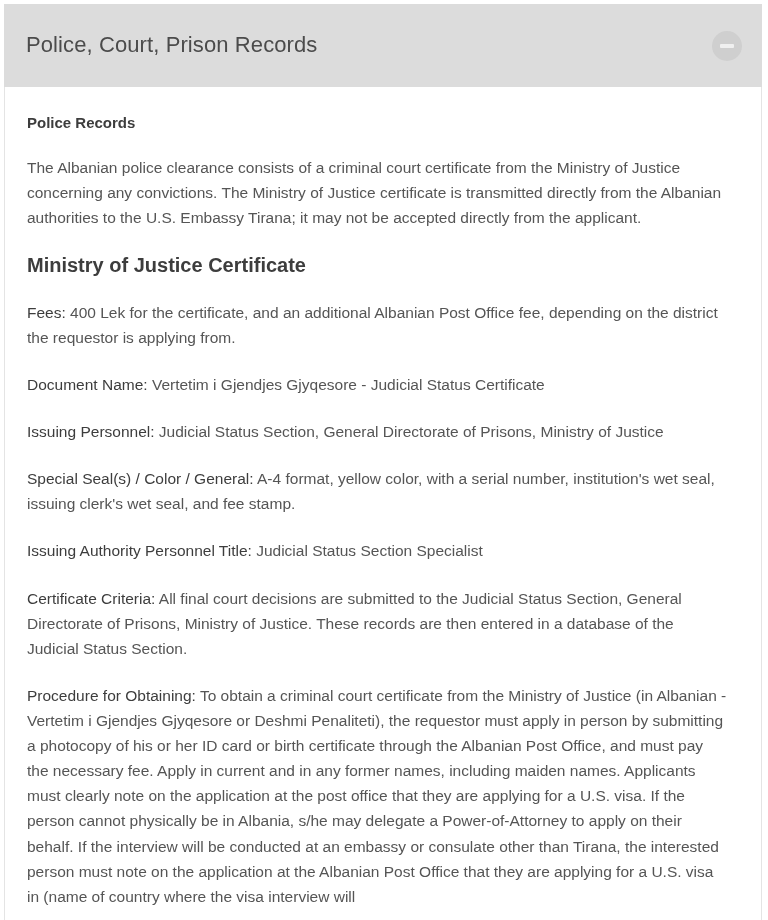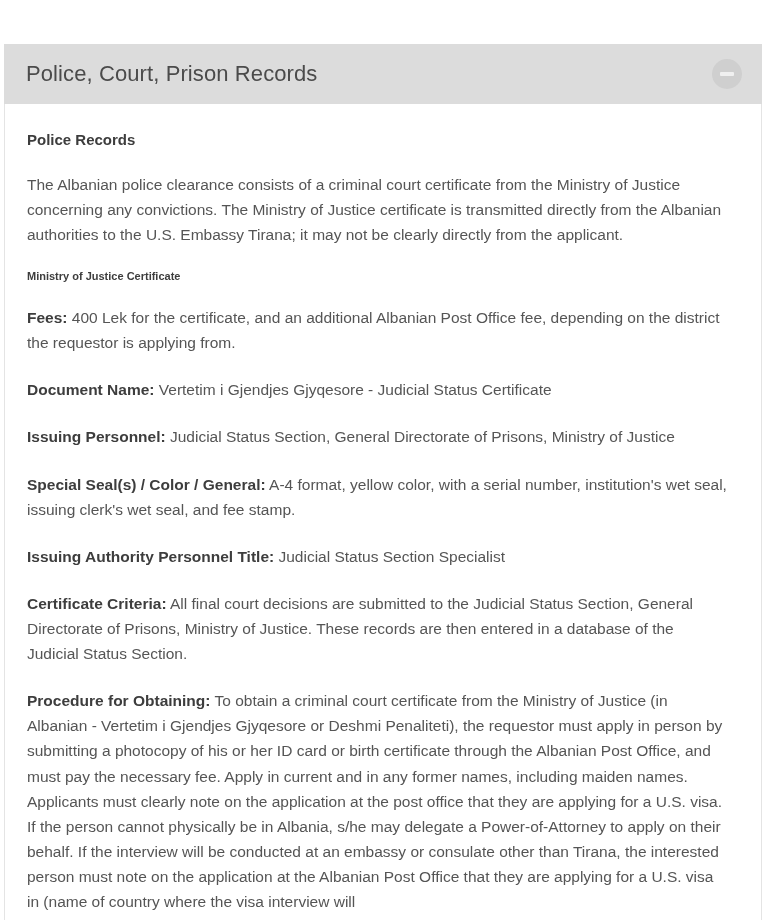--- a/index.html
+++ b/index.html
@@ -21,28 +21,27 @@
     height: 920px;
     box-sizing: border-box;
     padding: 4px 6px 0 4px;
     overflow: hidden;
   }
 
   
   .panel-header {
     position: relative;
     background: #dcdcdc;
-    height: 60px;
+    height: 83px;
     box-sizing: border-box;
     padding: 0 18px 0 22px;
     display: flex;
     align-items: center;
     cursor: pointer;
     user-select: none;
-    margin-top: 40px;
   }
   .panel-title {
     font-size: 22px;
     font-weight: 400;
     color: #4b4b4b;
     letter-spacing: 0.1px;
     line-height: 1.2;
     white-space: nowrap;
   }
   .collapse-btn {
@@ -81,57 +80,57 @@
 
   .section-heading {
     font-size: 15px;
     font-weight: 700;
     color: #3d3d3d;
     margin: 0 0 22px 0;
     line-height: 1.3;
   }
 
   .sub-heading {
-    font-size: 11px;
+    font-size: 20px;
     font-weight: 700;
     color: #3d3d3d;
     margin: 0 0 22px 0;
     line-height: 1.3;
   }
 
   .para {
     font-size: 15.5px;
     color: #555555;
     line-height: 1.62;
     margin: 0 0 22px 0;
   }
   .para:last-child { margin-bottom: 0; }
 
   .para .lbl {
-    font-weight: 700;
+    font-weight: 400;
     color: #3d3d3d;
   }
 </style>
 </head>
 <body>
 
 <div class="accordion">
 
   <div class="panel-header">
     <span class="panel-title">Police, Court, Prison Records</span>
     <span class="collapse-btn">
       <span class="minus-bar"></span>
     </span>
   </div>
 
   <div class="panel-body">
 
     <div class="section-heading">Police Records</div>
 
-    <p class="para">The Albanian police clearance consists of a criminal court certificate from the Ministry of Justice concerning any convictions. The Ministry of Justice certificate is transmitted directly from the Albanian authorities to the U.S. Embassy Tirana; it may not be clearly directly from the applicant.</p>
+    <p class="para">The Albanian police clearance consists of a criminal court certificate from the Ministry of Justice concerning any convictions. The Ministry of Justice certificate is transmitted directly from the Albanian authorities to the U.S. Embassy Tirana; it may not be accepted directly from the applicant.</p>
 
     <div class="sub-heading">Ministry of Justice Certificate</div>
 
 
     <p class="para">
       <span class="lbl">Fees:</span><span> 400 Lek for the certificate, and an additional Albanian Post Office fee, depending on the district the requestor is applying from.</span>
     </p>
 
     <p class="para">
       <span class="lbl">Document Name:</span><span> Vertetim i Gjendjes Gjyqesore - Judicial Status Certificate</span>

